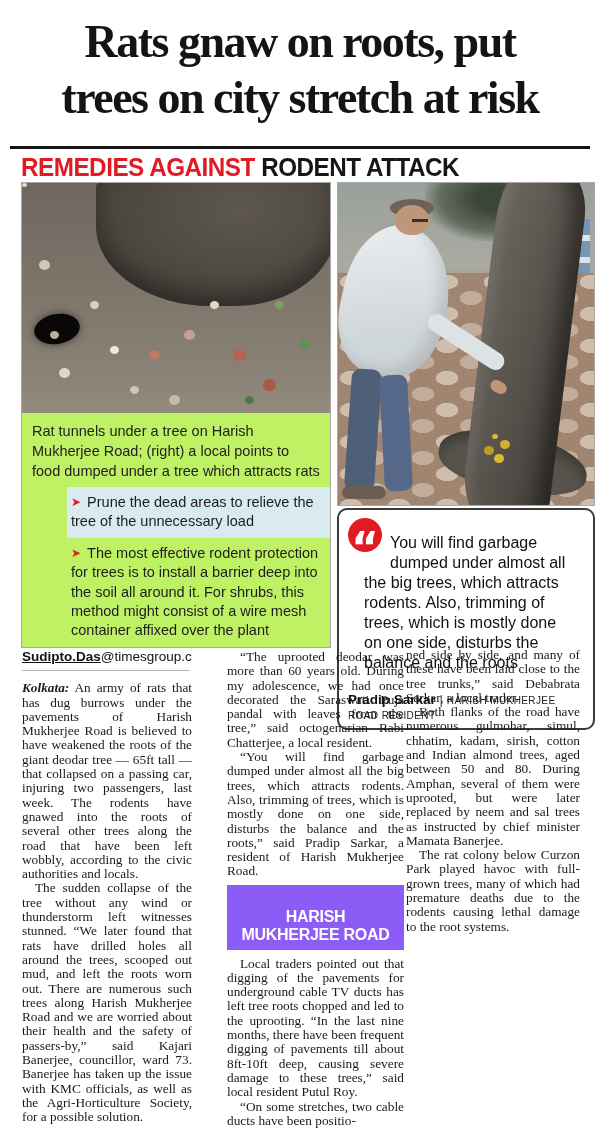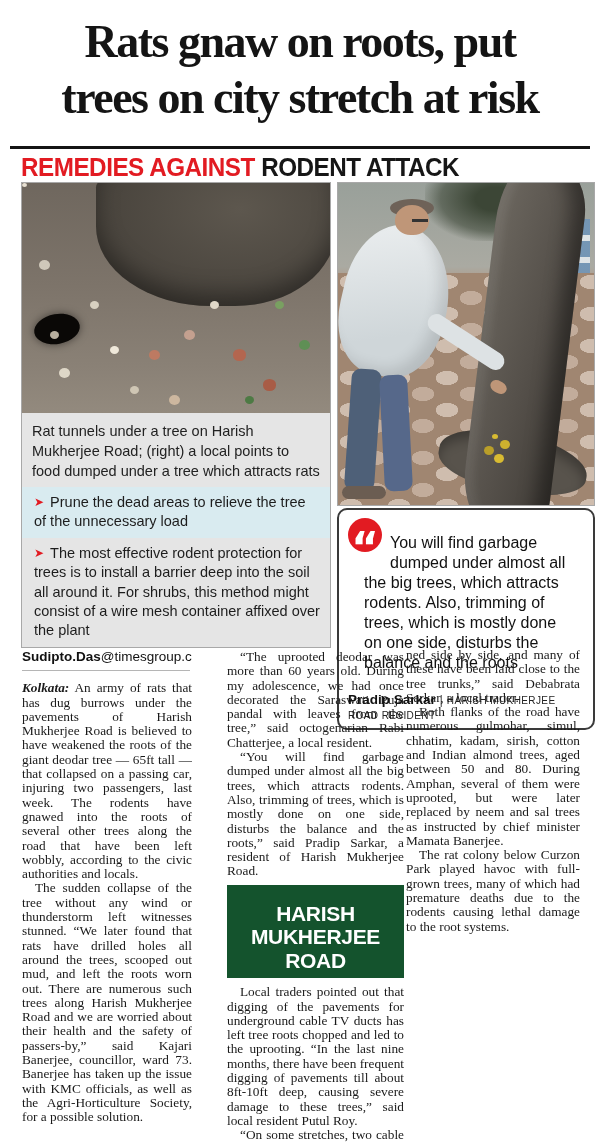--- a/index.html
+++ b/index.html
@@ -11,38 +11,38 @@
             font-family:"Liberation Serif","DejaVu Serif",serif;font-weight:700;
             font-size:46px;line-height:56px;letter-spacing:-1.5px;color:#141414;}
   .top-rule{position:absolute;top:146px;left:10px;width:580px;height:3px;background:#141414;}
   .kicker{position:absolute;top:153px;left:21px;font-family:"Liberation Sans","DejaVu Sans",sans-serif;
           font-weight:bold;font-size:25px;letter-spacing:-0.5px;transform:scaleX(.97);transform-origin:left;
           white-space:nowrap;color:#161616;}
   .kicker .hot{color:#e21b22;}
 
   
   .panel-left{position:absolute;left:21px;top:182px;width:310px;height:466px;
-              border:1px solid #a8a8a8;box-sizing:border-box;background:#e5e5e5;overflow:hidden;}
+              border:1px solid #a8a8a8;box-sizing:border-box;background:#bef264;overflow:hidden;}
   .photo-left{position:relative;width:100%;height:230px;overflow:hidden;
               background:linear-gradient(180deg,#6f675e 0%,#7d746a 45%,#8a8176 80%,#938a7e 100%);}
   .trunk-l{position:absolute;top:-6px;left:24%;width:78%;height:56%;
            background:radial-gradient(ellipse at 60% 25%,#5d574e 0%,#4a453e 65%,#3e3a34 100%);
            border-radius:8% 0 42% 48% / 8% 0 60% 62%;box-shadow:inset 0 -12px 22px rgba(0,0,0,.35);}
   .rat-hole{position:absolute;top:57%;left:4%;width:46px;height:30px;background:#0a0806;
             border-radius:50%;transform:rotate(-10deg);box-shadow:0 0 8px rgba(0,0,0,.5);}
   .debris{position:absolute;top:0;left:0;width:5px;height:4px;border-radius:50%;background:#e9e2d4;
     box-shadow:40px 188px 0 3px #ded7c7, 110px 205px 0 2px #cfc6b4, 215px 170px 0 4px #b3664f,
       165px 150px 0 3px #c4a08f, 70px 120px 0 2px #d8d0c0, 20px 80px 0 3px #cfc8ba,
       245px 200px 0 4px #a85c46, 280px 160px 0 3px #5f8f55, 190px 120px 0 2px #e0d8c8,
       130px 170px 0 3px #bd7a62, 90px 165px 0 2px #efe8da, 255px 120px 0 2px #79a061,
       30px 150px 0 2px #b7ae9e, 150px 215px 0 3px #cdb79f, 225px 215px 0 2px #4d7a44;}
   .caption{padding:8px 10px 6px 10px;font-family:"Liberation Sans","DejaVu Sans",sans-serif;
            font-size:14.5px;line-height:1.38;color:#222;}
   .bullets{font-family:"Liberation Sans","DejaVu Sans",sans-serif;font-size:14.5px;line-height:1.32;color:#1d1d1d;}
-  .bullet{padding:6px 10px 7px 12px;}
+  .bullet{padding:6px 10px 7px 4px;margin-left:45px;}
   .bullet.blue{background:#d9ebf0;}
   .arrow{color:#e21b22;font-size:12px;margin-right:6px;position:relative;top:-1px;}
 
   
   .photo-right{position:absolute;left:337px;top:182px;width:258px;height:324px;box-sizing:border-box;
                border:1px solid #a8a8a8;overflow:hidden;background:linear-gradient(180deg,#99a09a 0%,#aaaaa2 26%,#b09c8c 30%,#a68f7d 100%);}
   .sign-blue{position:absolute;top:36px;right:4px;width:48px;height:110px;
              background:repeating-linear-gradient(180deg,#6c93b8 0 16px,#e8eef2 16px 22px);opacity:.85;}
   .pole{position:absolute;top:0;right:70px;width:8px;height:150px;background:#c9cdcd;}
   .foliage{position:absolute;top:-12px;left:34%;width:55%;height:70px;
@@ -89,27 +89,27 @@
   .q-sep{color:#555;}
   .q-role{font-size:10px;letter-spacing:.4px;color:#222;}
 
   
   .col{position:absolute;font-size:13.3px;line-height:14.3px;text-align:justify;color:#191919;overflow:hidden;}
   .col1{left:22px;top:650px;width:170px;height:495px;}
   .col2{left:227px;top:650px;width:177px;height:495px;}
   .col3{left:406px;top:648px;width:174px;height:495px;}
   .byline{font-family:"Liberation Sans","DejaVu Sans",sans-serif;font-size:13.5px;color:#111;
           text-align:left;white-space:nowrap;}
-  .by-bold{font-weight:bold;}
+  .by-bold{font-weight:bold;text-decoration:underline;}
   .by-rule{border-bottom:1px solid #b5b5b5;margin:6px 0 10px 0;width:168px;}
   .para{margin:0;}
   .indent{text-indent:13px;}
   .dateline{font-weight:bold;font-style:italic;}
-  .red-box{margin:6px 0 7px 0;background:#14532d;color:#fff;text-align:center;padding:17px 2px 6px 2px;
-           font-family:"Liberation Sans","DejaVu Sans",sans-serif;font-weight:bold;font-size:21px;
+  .red-box{margin:6px 0 7px 0;background:#8b5cf6;color:#fff;text-align:center;padding:23px 2px 6px 2px;
+           font-family:"Liberation Sans","DejaVu Sans",sans-serif;font-weight:bold;font-size:16px;
            line-height:1.12;letter-spacing:-0.3px;text-indent:0;}
 </style>
 </head>
 <body>
 
 <div class="page">
 
   <div class="headline">
     <div>Rats gnaw on roots, put</div>
     <div>trees on city stretch at risk</div>

